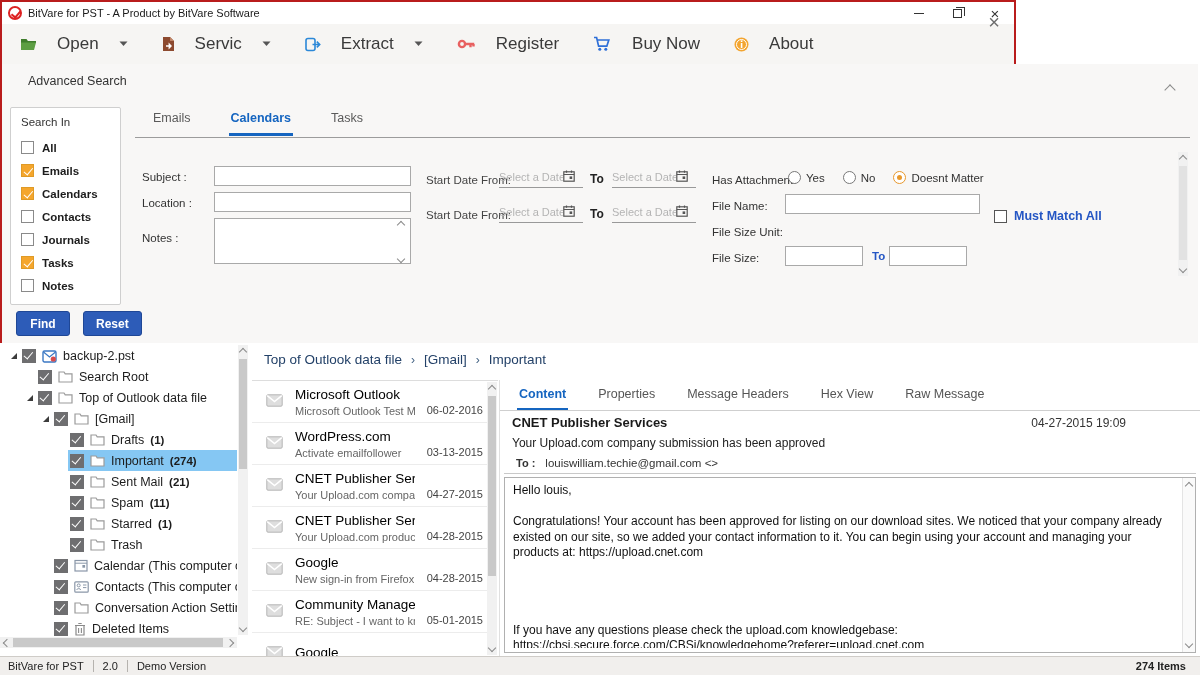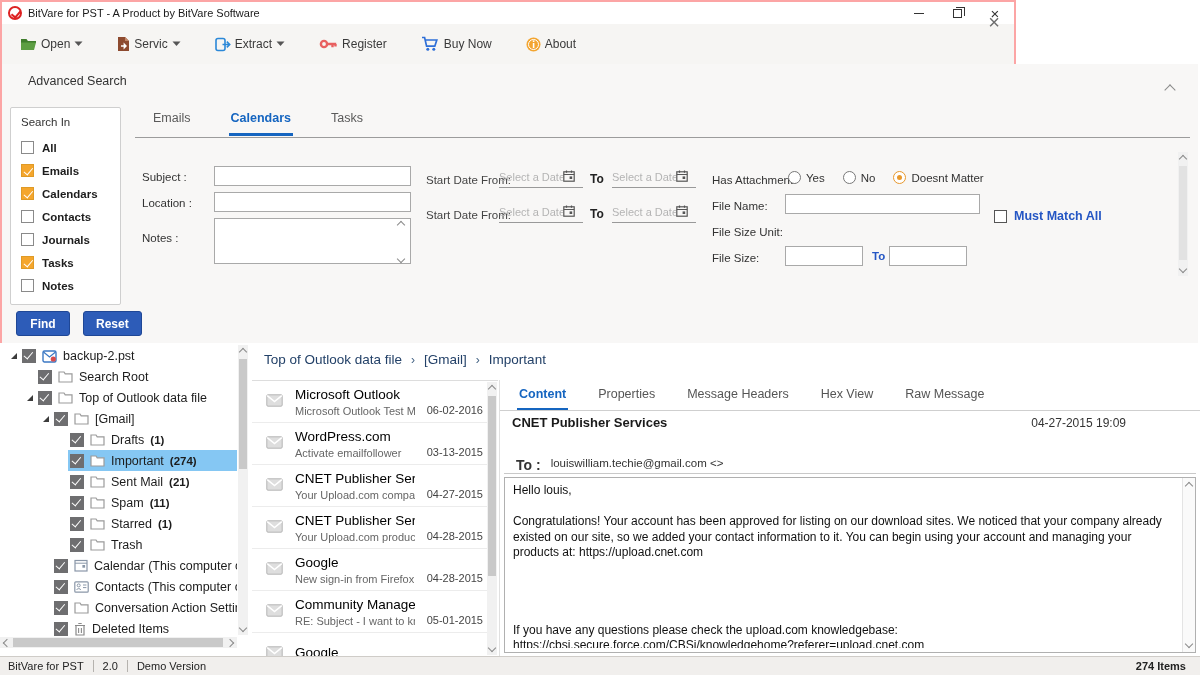--- a/index.html
+++ b/index.html
@@ -2,21 +2,21 @@
 <html><head>
 <meta charset="utf-8">
 <style>
   * { margin:0; padding:0; box-sizing:border-box; }
   html,body { width:1200px; height:675px; overflow:hidden; background:#fff;
     font-family:"Liberation Sans", sans-serif; }
   .app { position:relative; width:1200px; height:675px; background:#fff; }
 
   
   .top-region { position:absolute; left:0; top:0; width:1016px; height:343px;
-    border:2px solid #fca5a5; background:#bef264; }
+    border:2px solid #b91c1c; background:#bef264; }
 
   
   .titlebar { position:absolute; left:0; top:0; width:100%; height:22px; background:#fff;
     display:flex; align-items:center; }
   .app-logo { width:14px; height:14px; margin-left:6px; border:2px solid #d22; border-radius:50%;
     position:relative; background:#fff; }
   .app-logo::after { content:''; position:absolute; left:2.5px; top:0.5px; width:4px; height:7px;
     border:solid #d22; border-width:0 2px 2px 0; transform:rotate(40deg); }
   .title-text { font-size:11px; color:#1a1a1a; margin-left:6px; }
   .win-controls { margin-left:auto; display:flex; height:100%; }
@@ -24,21 +24,21 @@
     color:#333; font-size:13px; cursor:default; }
   .win-min-bar { width:10px; height:1px; background:#333; }
   .win-restore { width:9px; height:9px; border:1px solid #333; position:relative; background:#fff; }
   .win-restore::before { content:''; position:absolute; left:2px; top:-3px; width:8px; height:8px;
     border:1px solid #333; border-left:none; border-bottom:none; }
   .win-x { font-size:15px; color:#333; line-height:1; }
 
   
   .toolbar { position:absolute; left:0; top:22px; width:100%; height:40px; background:#f6f5f3;
     display:flex; align-items:center; padding-left:18px; gap:34px; }
-  .tb-item { display:flex; align-items:center; gap:4px; font-size:12px; color:#3a3a3a; }
+  .tb-item { display:flex; align-items:center; gap:20px; font-size:17px; color:#3a3a3a; }
   .tb-item .icon { display:flex; align-items:center; }
   .toolbar-close { position:absolute; right:14px; top:10px; font-size:20px; color:#6e6e6e; line-height:1; }
 
   
   .adv-panel { position:absolute; left:0; top:62px; width:1196px; height:279px; background:#f8f7f6; }
   .adv-title { position:absolute; left:26px; top:10px; font-size:12.5px; color:#333; }
   .adv-collapse { position:absolute; left:1164px; top:16px; }
 
   .si-card { position:absolute; left:8px; top:43px; width:111px; height:198px; background:#fff;
     border:1px solid #cfcfcf; border-radius:2px; padding:8px 0 0 10px; }
@@ -140,21 +140,21 @@
 
   .content-tabs { position:absolute; left:517px; top:42px; display:flex; gap:28px; }
   .ctab { font-size:12.5px; color:#555; padding:2px 2px 7px 2px; }
   .ctab.active { color:#1565c0; font-weight:bold; border-bottom:3px solid #1565c0; }
   .ctab-line { position:absolute; left:500px; top:67px; width:700px; height:1px; background:#cfcfcf; }
 
   .mail-sender { position:absolute; left:512px; top:72px; font-size:13px; font-weight:bold; color:#1a1a1a; }
   .mail-date { position:absolute; right:74px; top:73px; font-size:12px; color:#333; }
   .mail-subject { position:absolute; left:512px; top:93px; font-size:12px; color:#222; }
   .mail-to { position:absolute; left:516px; top:114px; font-size:11.5px; color:#333; display:flex; gap:10px; }
-  .mail-to b { font-size:14px; }
+  .mail-to b { font-size:11px; }
   .mail-divider { position:absolute; left:504px; top:130px; width:692px; height:1px; background:#c9c9c9; }
 
   .mail-body { position:absolute; left:504px; top:134px; width:692px; height:176px; border:1px solid #b0b0b0;
     background:#fff; }
   .mail-body-text { position:absolute; left:8px; top:5px; right:20px; bottom:4px; font-size:12px;
     line-height:15.5px; color:#111; white-space:pre-line; overflow:hidden; }
   .body-scroll { position:absolute; right:0; top:0; width:13px; height:100%; background:#fafafa;
     border-left:1px solid #e4e4e4; }
   .body-scroll .arr { position:absolute; left:3px; }
 
@@ -714,20 +714,21 @@
         <div class="ctab active">Content</div>
         <div class="ctab">Properties</div>
         <div class="ctab">Message Headers</div>
         <div class="ctab">Hex View</div>
         <div class="ctab">Raw Message</div>
       </div>
     <div class="ctab-line"></div>
 
     <div class="mail-sender">CNET Publisher Services</div>
     <div class="mail-date">04-27-2015 19:09</div>
+    <div class="mail-subject">Your Upload.com company submission has been approved</div>
     <div class="mail-to">
       <b>To :</b>
       <span>louiswilliam.techie@gmail.com &lt;&gt;</span>
     </div>
     <div class="mail-divider"></div>
 
     <div class="mail-body">
       <div class="mail-body-text">Hello louis,
 
 Congratulations! Your account has been approved for listing on our download sites. We noticed that your company already existed on our site, so we added your contact information to it.  You can begin using your account and managing your products at: https://upload.cnet.com

